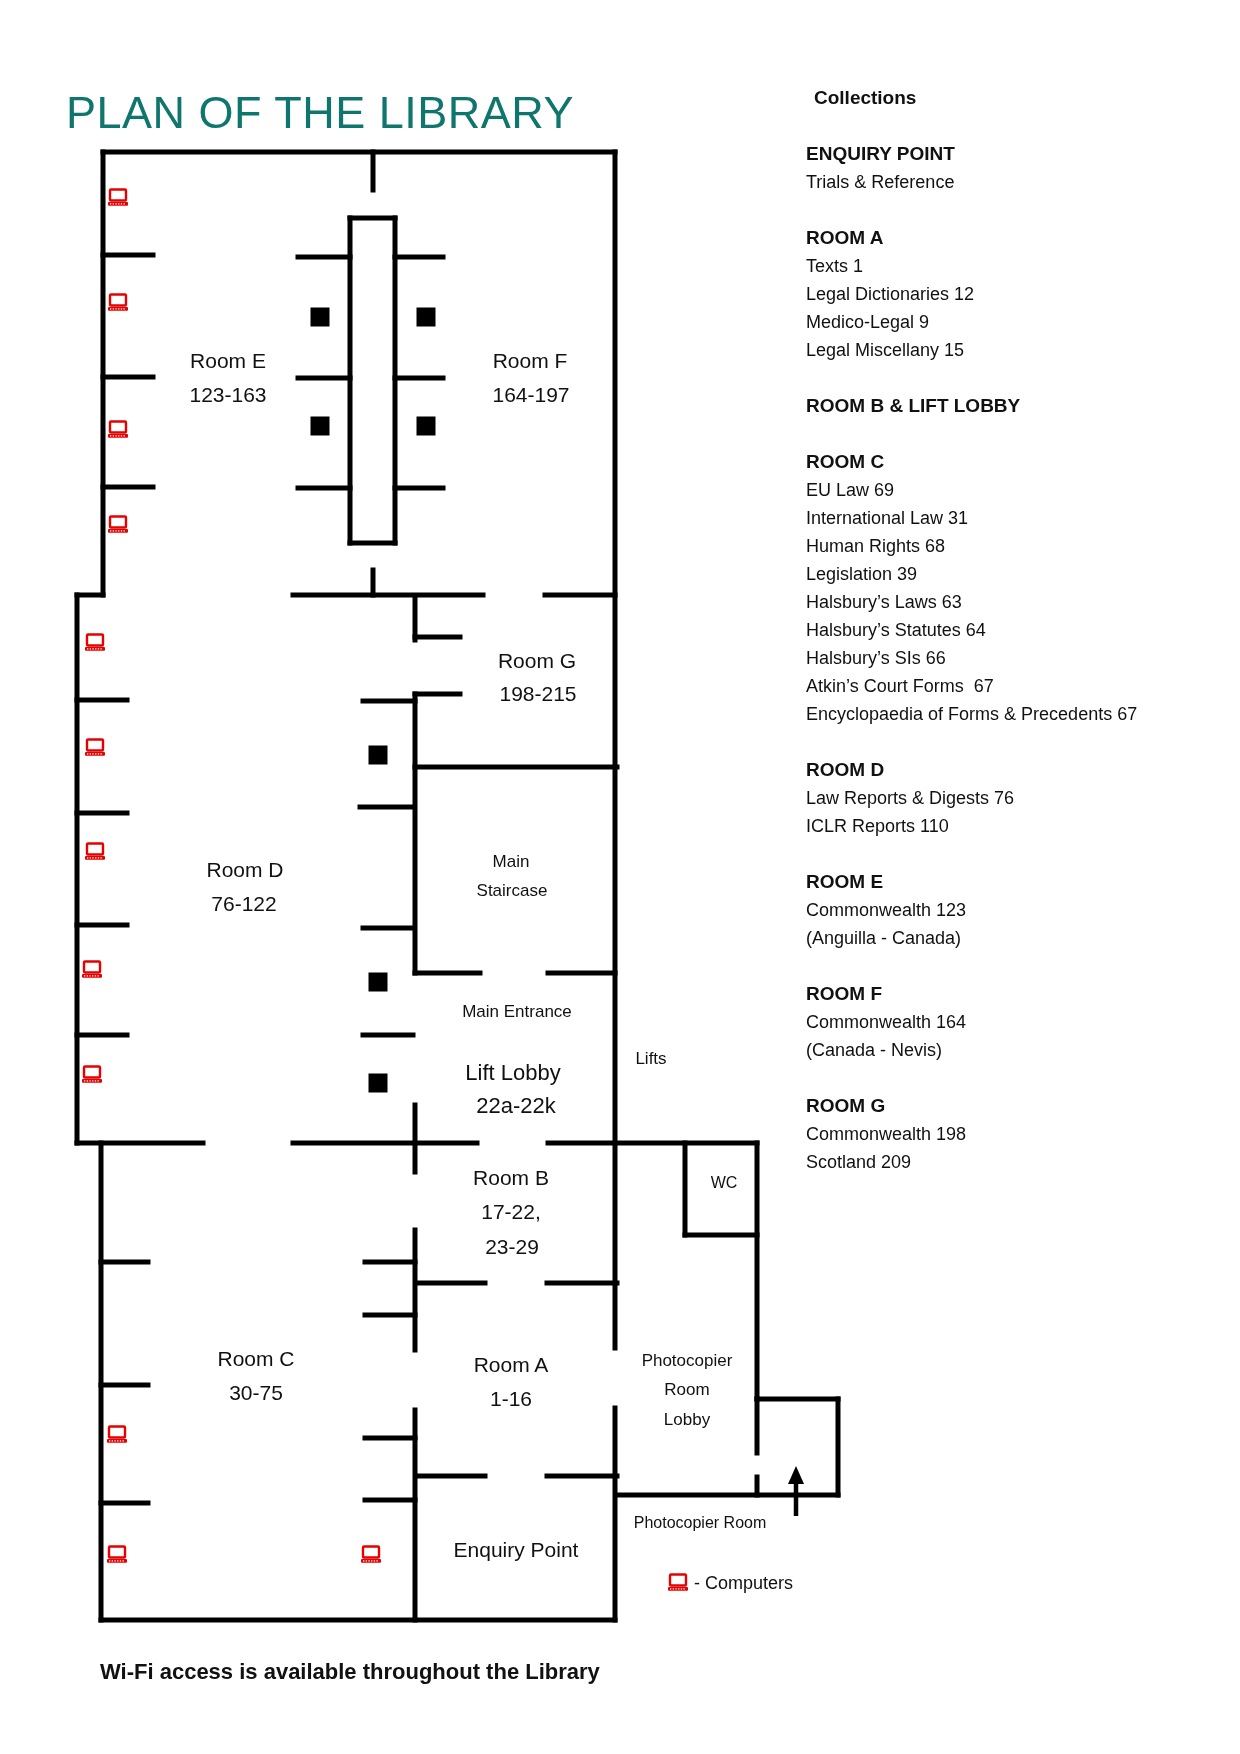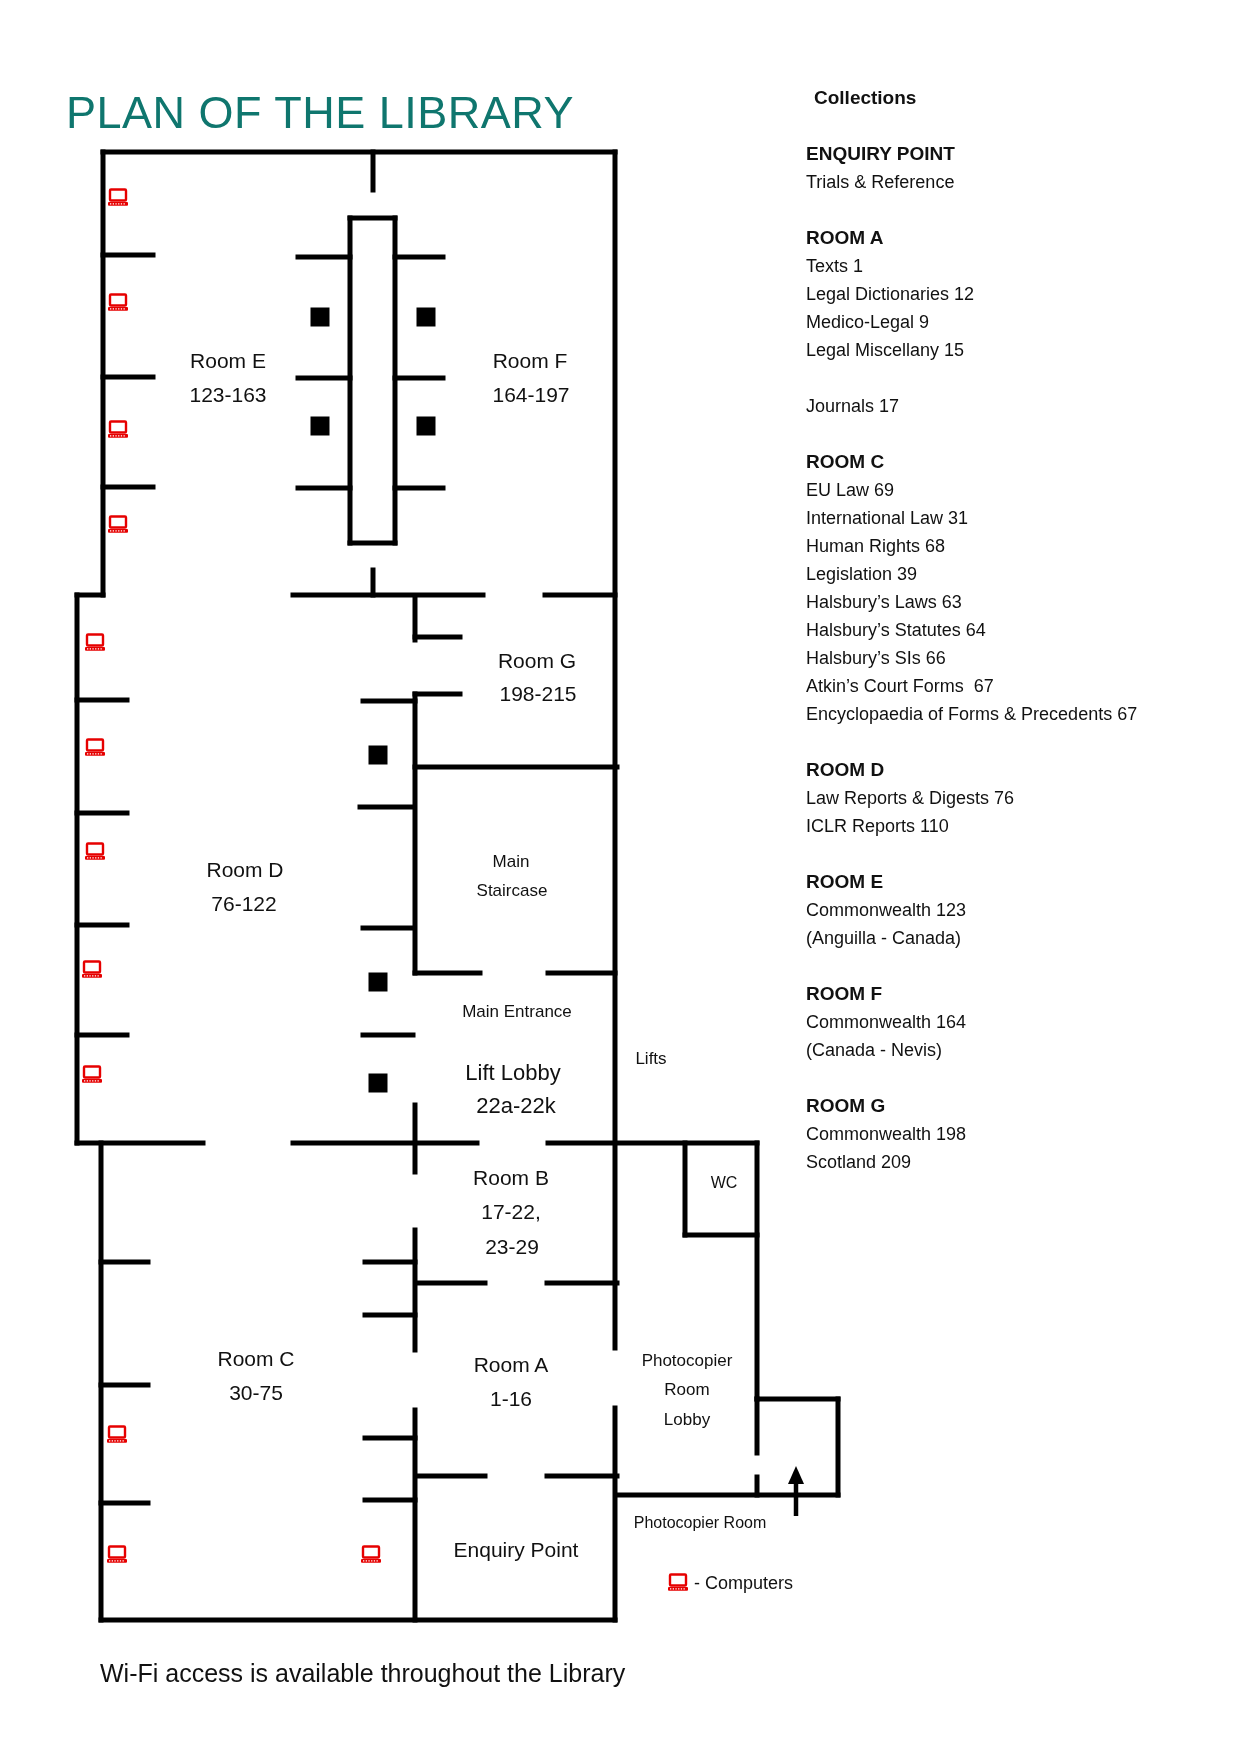--- a/index.html
+++ b/index.html
@@ -7,21 +7,21 @@
        font-family:"Liberation Sans",sans-serif;color:#111;overflow:hidden;}
   .page-title{position:absolute;left:66px;top:57px;font-size:45px;font-weight:400;
        letter-spacing:.5px;color:#0f766e;white-space:pre;}
   .plan-svg{position:absolute;left:0;top:0;}
   .plan-svg text{font-family:"Liberation Sans",sans-serif;fill:#111;}
   .collections{position:absolute;left:806px;top:84px;width:400px;}
   .collections-heading{font-size:19px;font-weight:bold;line-height:28px;margin:0 0 28px 8px;}
   .collection-group{margin:0 0 28px 0;}
   .group-heading{font-size:19px;font-weight:bold;line-height:28px;white-space:pre;}
   .group-item{font-size:18px;line-height:28px;white-space:pre;}
-  .footnote{position:absolute;left:100px;top:1659px;font-size:25px;}
+  .footnote{position:absolute;left:100px;top:1659px;font-size:22px;font-weight:bold;}
 </style>
 </head>
 <body>
 
 <h1 class="page-title">PLAN OF THE LIBRARY</h1>
 
 <svg class="plan-svg" width="1240" height="1754" viewBox="0 0 1240 1754">
     <line x1="103" y1="152" x2="615" y2="152" stroke="#000000" stroke-width="5" stroke-linecap="square"></line>
     <line x1="373" y1="152" x2="373" y2="190" stroke="#000000" stroke-width="5" stroke-linecap="square"></line>
     <line x1="103" y1="152" x2="103" y2="595" stroke="#000000" stroke-width="5" stroke-linecap="square"></line>
@@ -199,21 +199,21 @@
         <div class="group-item">Trials &amp; Reference</div>
       </div>
       <div class="collection-group">
         <div class="group-heading">ROOM A</div>
         <div class="group-item">Texts 1</div>
         <div class="group-item">Legal Dictionaries 12</div>
         <div class="group-item">Medico-Legal 9</div>
         <div class="group-item">Legal Miscellany 15</div>
       </div>
       <div class="collection-group">
-        <div class="group-item">Journals 17</div>
+        <div class="group-heading">ROOM B &amp; LIFT LOBBY</div>
       </div>
       <div class="collection-group">
         <div class="group-heading">ROOM C</div>
         <div class="group-item">EU Law 69</div>
         <div class="group-item">International Law 31</div>
         <div class="group-item">Human Rights 68</div>
         <div class="group-item">Legislation 39</div>
         <div class="group-item">Halsbury’s Laws 63</div>
         <div class="group-item">Halsbury’s Statutes 64</div>
         <div class="group-item">Halsbury’s SIs 66</div>

